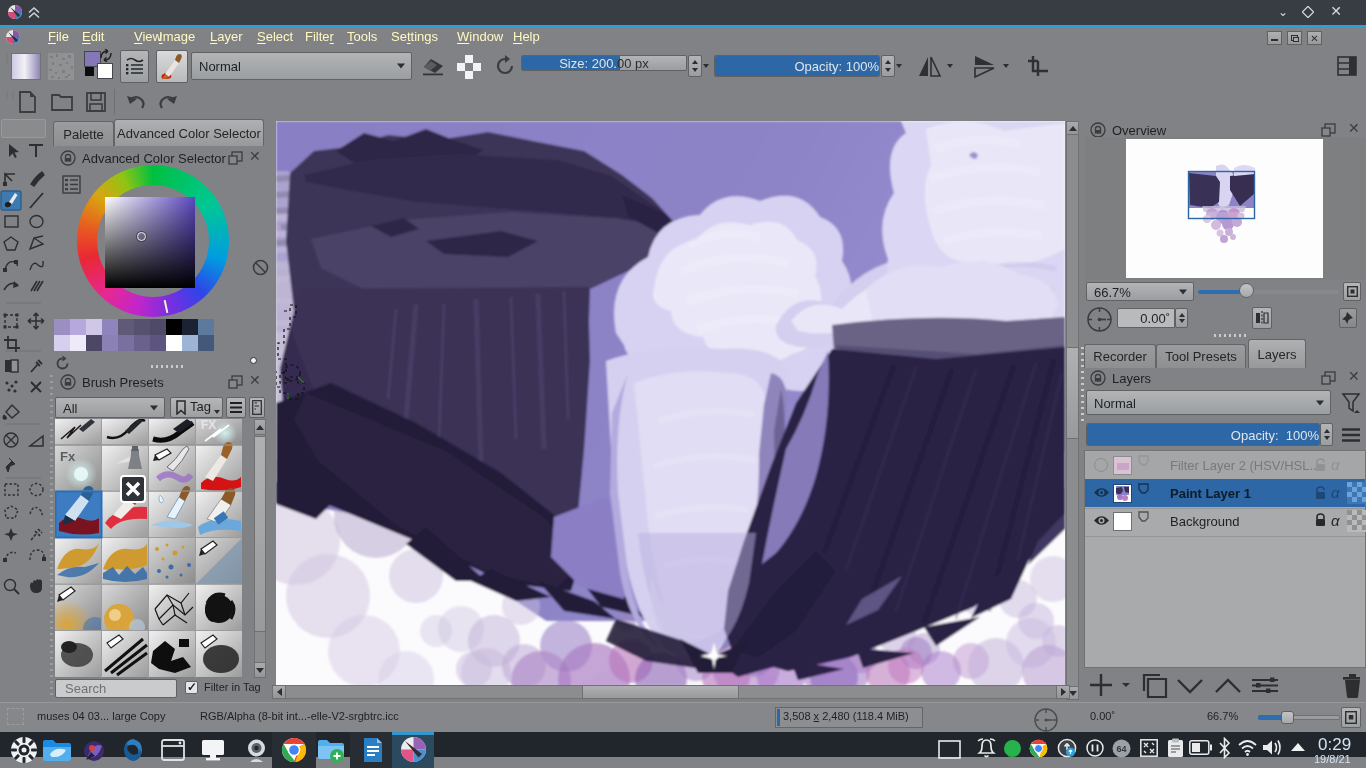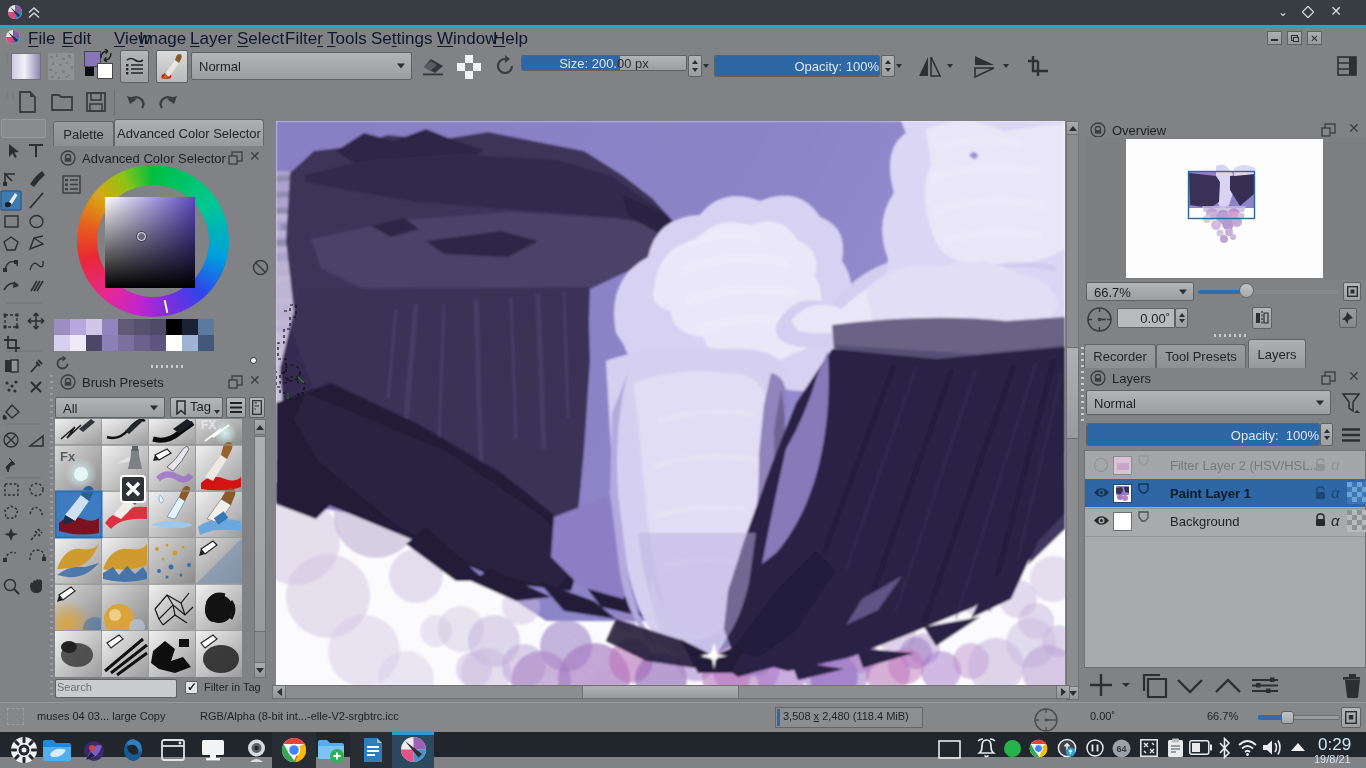--- a/index.html
+++ b/index.html
@@ -5,21 +5,21 @@
 * { margin:0; padding:0; box-sizing:border-box; }
 html,body { width:1366px; height:768px; overflow:hidden; font-family:"Liberation Sans",sans-serif; }
 #root { position:absolute; left:0; top:0; width:1366px; height:768px; background:#808285; }
 .abs { position:absolute; }
 .txt { color:#1e2022; font-size:11px; white-space:nowrap; }
 
 #titlebar { left:0; top:0; width:1366px; height:25px; background:#373d43; }
 #titlebar .title { position:absolute; left:0; right:0; top:4px; text-align:center; color:#eceef0; font-size:13px; }
 #blueline { left:0; top:25px; width:1366px; height:2px; background:#2f9fd9; }
 #menubar { left:0; top:28px; width:1366px; height:19px; background:#808285; }
-.menuitem { position:absolute; top:1px; font-size:17px; color:#0f172a; }
+.menuitem { position:absolute; top:1px; font-size:13px; color:#fef9c3;margin-left:20px; }
 .menuitem u { text-decoration:underline; text-underline-offset:2px; }
 #toolbar1 { left:0; top:47px; width:1366px; height:39px; background:#808285; }
 #toolbar2 { left:0; top:86px; width:1366px; height:32px; background:#808285; }
 .grip { position:absolute; width:6px; color:#6a6c6e; font-size:6px; line-height:3px; letter-spacing:0; }
 
 .face { background:linear-gradient(#b4b6b8,#9da0a2); border:1px solid #5f6163; border-radius:2px; }
 .combo { position:absolute; background:linear-gradient(#b2b4b6,#9b9ea0); border:1px solid #5f6163; border-radius:2px; }
 .combo .lbl { position:absolute; left:7px; top:50%; transform:translateY(-50%); font-size:13px; color:#1e2022; }
 .combo .arr { position:absolute; right:6px; top:50%; transform:translateY(-50%); width:0; height:0; border-left:4px solid transparent; border-right:4px solid transparent; border-top:5px solid #2c2e30; }
 .slider { position:absolute; border:1px solid #5f6163; border-radius:2px; background:linear-gradient(#b2b4b6,#9b9ea0); overflow:hidden; }
@@ -580,21 +580,21 @@
     <div class="sb-track" style="left:207px;top:301px;width:12px;height:259px"></div>
     <div class="sb-btn" style="left:207px;top:301px;width:12px;height:16px">
         <div class="tri" style="margin:-2.5px 0 0 -4px;border-left:4px solid transparent;border-right:4px solid transparent;border-bottom:5px solid #2c2e30"></div>
       </div>
     <div class="sb-btn" style="left:207px;top:544px;width:12px;height:16px">
         <div class="tri" style="margin:-2.5px 0 0 -4px;border-left:4px solid transparent;border-right:4px solid transparent;border-top:5px solid #2c2e30"></div>
       </div>
     <div class="sb-thumb" style="left:207px;top:318px;width:12px;height:196px"></div>
 
     <div class="abs" style="left:8px;top:561px;width:122px;height:19px;background:#c9cbcd;border:1px solid #5f6163;border-radius:2px"></div>
-    <div class="abs" style="left:10px;top:563px;font-size:11px;color:#6e7073">Search</div>
+    <div class="abs" style="left:18px;top:563px;font-size:13px;color:#6e7073">Search</div>
     <div class="check" style="left:138px;top:563px"></div>
     <div class="abs txt" style="left:157px;top:563px">Filter in Tag</div>
   </div>
 
   <div class="abs" id="canvasarea" style="left:276px;top:121px;width:789px;height:564px;background:#8b82c6;overflow:hidden">
     <svg width="789" height="564" viewBox="0 0 789 564">
       <defs>
         <linearGradient id="sky" x1="0" y1="0" x2="1" y2="0.35">
             <stop offset="0" stop-color="#897fc4"></stop>
             <stop offset="0.6" stop-color="#8d84c8"></stop>

